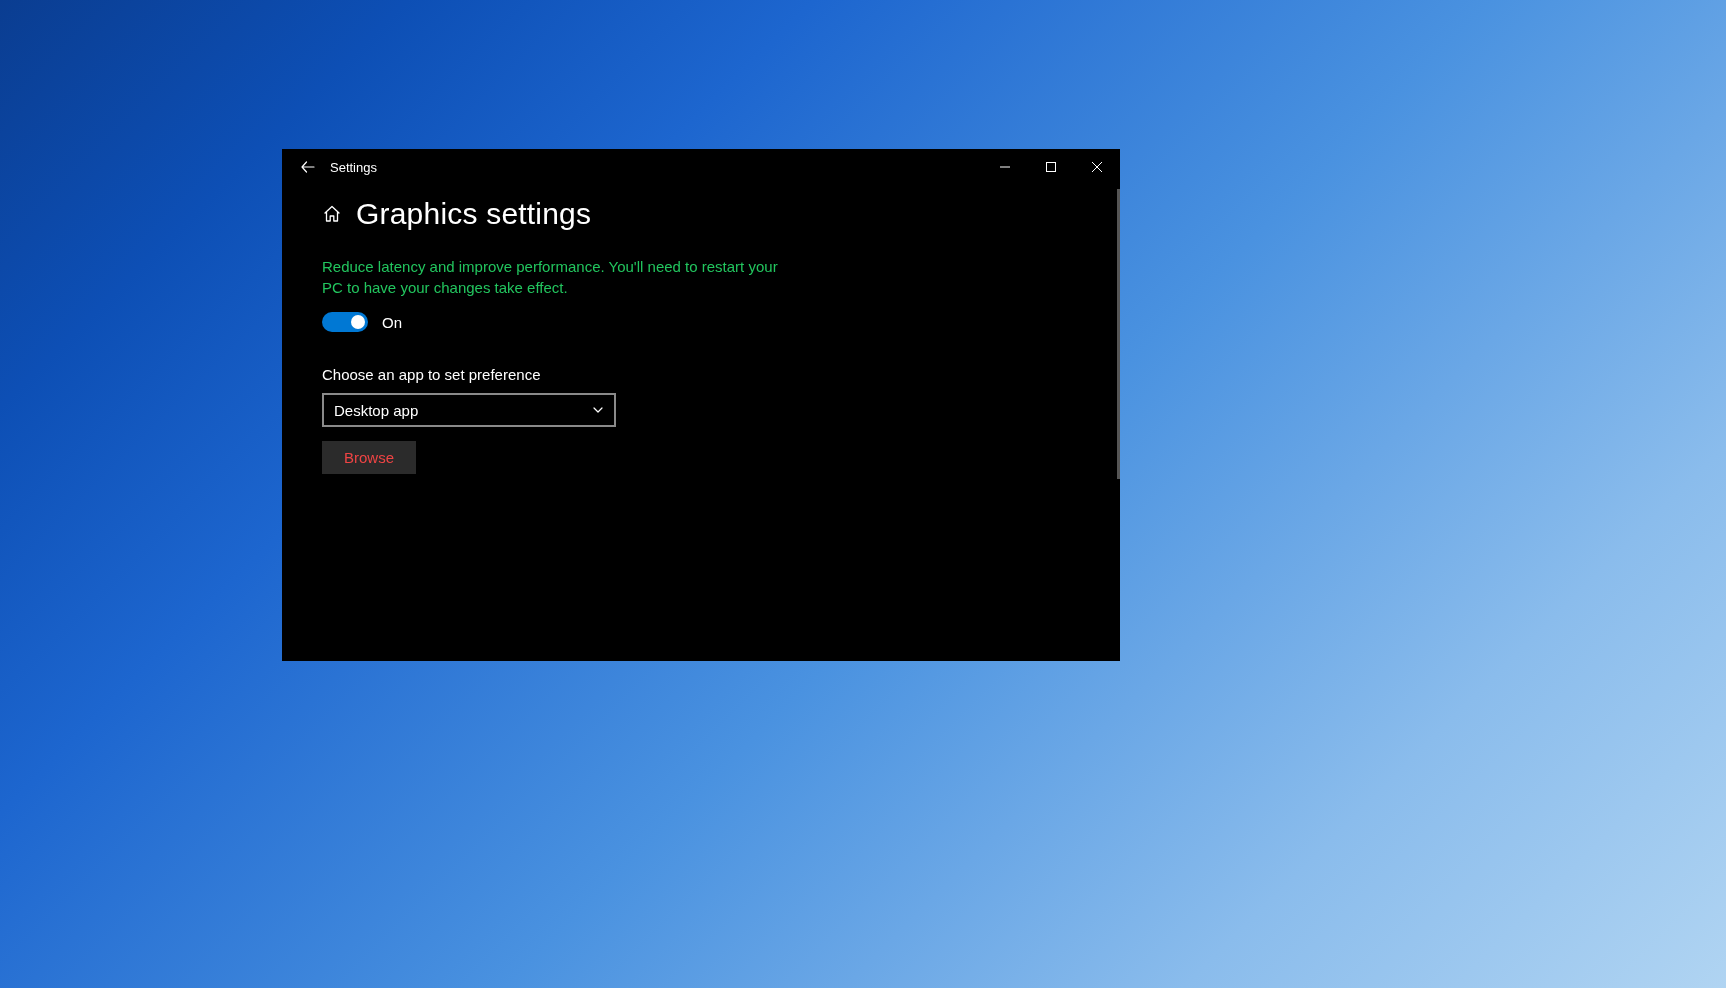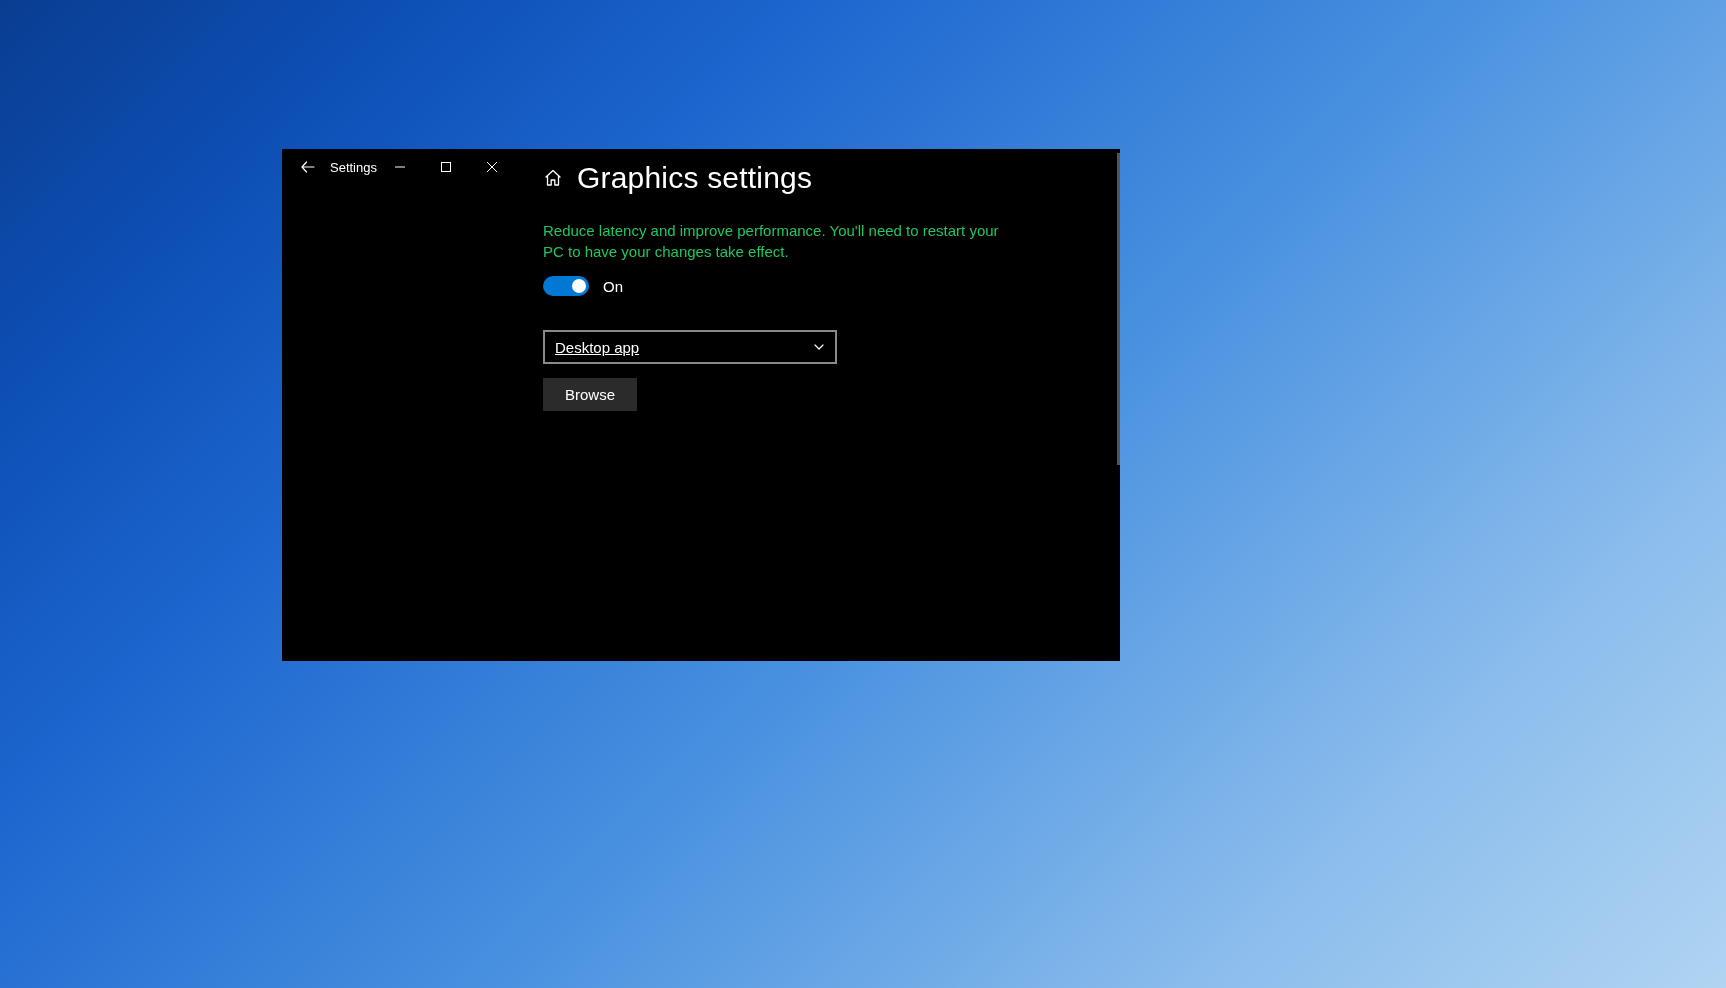--- a/index.html
+++ b/index.html
@@ -10,21 +10,21 @@
   }
   .window {
     position: absolute;
     left: 282px;
     top: 149px;
     width: 838px;
     height: 512px;
     background: #000000;
     color: #ffffff;
     display: flex;
-    flex-direction: row;
+    flex-direction: column;
   }
   .titlebar {
     height: 36px;
     display: flex;
     align-items: center;
     padding: 0 0 0 12px;
     flex-shrink: 0;
   }
   .back-btn {
     width: 28px; height: 28px;
@@ -47,20 +47,21 @@
     display: flex;
     align-items: center;
     justify-content: center;
     cursor: pointer;
   }
   .content-wrap {
     flex: 1;
     display: flex;
     position: relative;
     overflow: hidden;
+    margin-left: 12px;
   }
   .content {
     padding: 12px 28px 0 28px;
     flex: 1;
     overflow: hidden;
   }
   .page-header {
     display: flex;
     align-items: center;
     margin-bottom: 26px;
@@ -124,29 +125,28 @@
     background: transparent;
     display: flex;
     align-items: center;
     padding: 0 10px;
     cursor: pointer;
     margin-bottom: 14px;
   }
   .dropdown-value {
     font-size: 15px;
     flex: 1;
-    text-decoration: underline;
   }
   .dropdown-chevron {
     display: flex;
   }
   .btn {
     border: none;
     background: #2b2b2b;
-    color: #ffffff;
+    color: #ef4444;
     font-size: 15px;
     padding: 8px 22px;
     cursor: pointer;
     font-family: inherit;
   }
   .scrollbar-track {
     position: absolute;
     right: 0;
     top: 4px;
     width: 3px;
@@ -202,20 +202,21 @@
       </div>
 
       <p class="body-text">Reduce latency and improve performance. You'll need to restart your PC to have your changes take effect.</p>
       <div class="toggle-row">
         <div class="toggle">
           <div class="toggle-knob"></div>
         </div>
         <span class="toggle-label">On</span>
       </div>
 
+      <div class="label-text">Choose an app to set preference</div>
       <div class="dropdown">
         <span class="dropdown-value">Desktop app</span>
         <span class="dropdown-chevron">
           <svg width="12" height="12" viewBox="0 0 12 12">
               <path d="M2 4 L6 8 L10 4" stroke="#ffffff" stroke-width="1.2" fill="none" stroke-linecap="round" stroke-linejoin="round"></path>
             </svg>
         </span>
       </div>
       <button class="btn">Browse</button>
 

